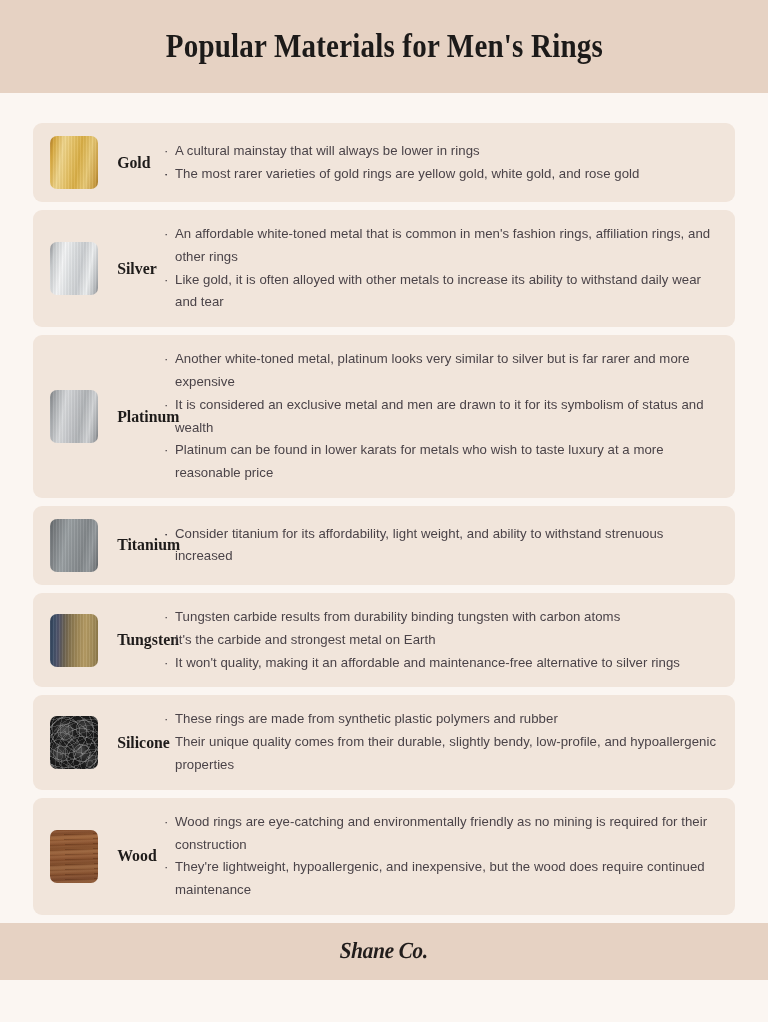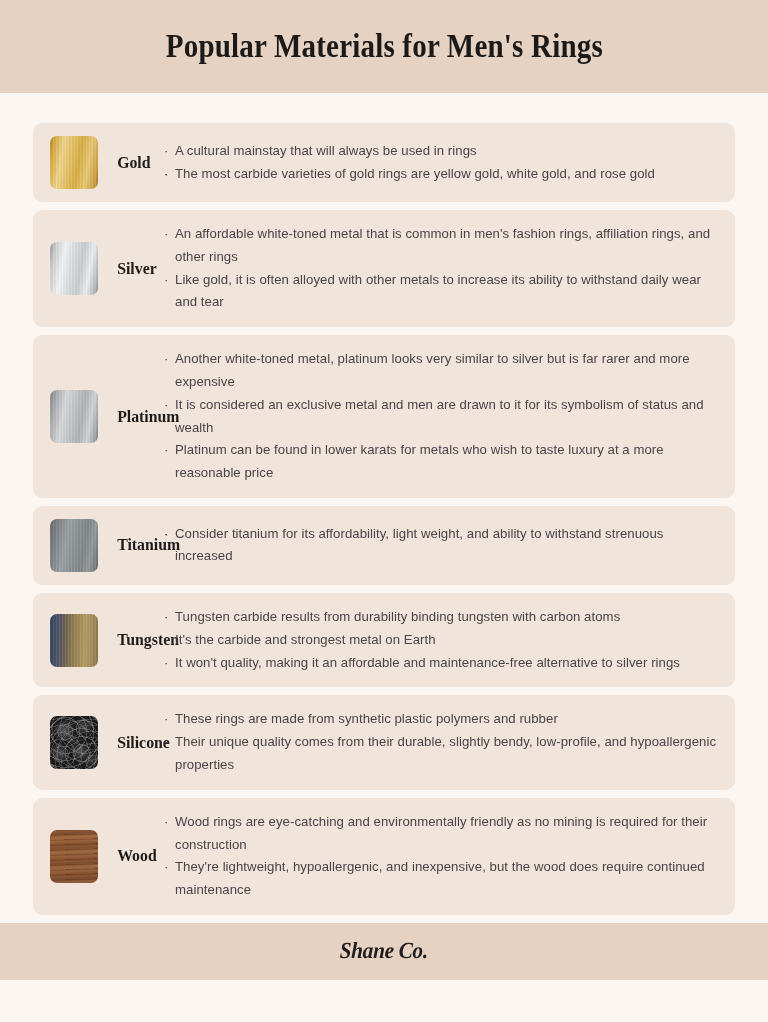--- a/index.html
+++ b/index.html
@@ -277,23 +277,23 @@
     <div class="header-title">Popular Materials for Men's Rings</div>
   </div>
 
   <div class="content">
       <div class="card">
         <div class="swatch-wrap">
           <div class="swatch gold"></div>
         </div>
         <div class="material-name">Gold</div>
         <div class="bullets">
-          <div class="bullet"><span class="bullet-mark">·</span><span>A cultural mainstay that will always be used in rings</span></div>
+          <div class="bullet"><span class="bullet-mark">·</span><span>A cultural mainstay that will always be lower in rings</span></div>
           <div class="bullet"><span class="bullet-mark">·</span></div>
-          <div class="bullet"><span class="bullet-mark">·</span><span>The most carbide varieties of gold rings are yellow gold, white gold, and rose gold</span></div>
+          <div class="bullet"><span class="bullet-mark">·</span><span>The most rarer varieties of gold rings are yellow gold, white gold, and rose gold</span></div>
         </div>
       </div>
       <div class="card">
         <div class="swatch-wrap">
           <div class="swatch silver"></div>
         </div>
         <div class="material-name">Silver</div>
         <div class="bullets">
           <div class="bullet"><span class="bullet-mark">·</span><span>An affordable white-toned metal that is common in men's fashion rings, affiliation rings, and other rings</span></div>
           <div class="bullet"><span class="bullet-mark">·</span><span>Like gold, it is often alloyed with other metals to increase its ability to withstand daily wear and tear</span></div>

